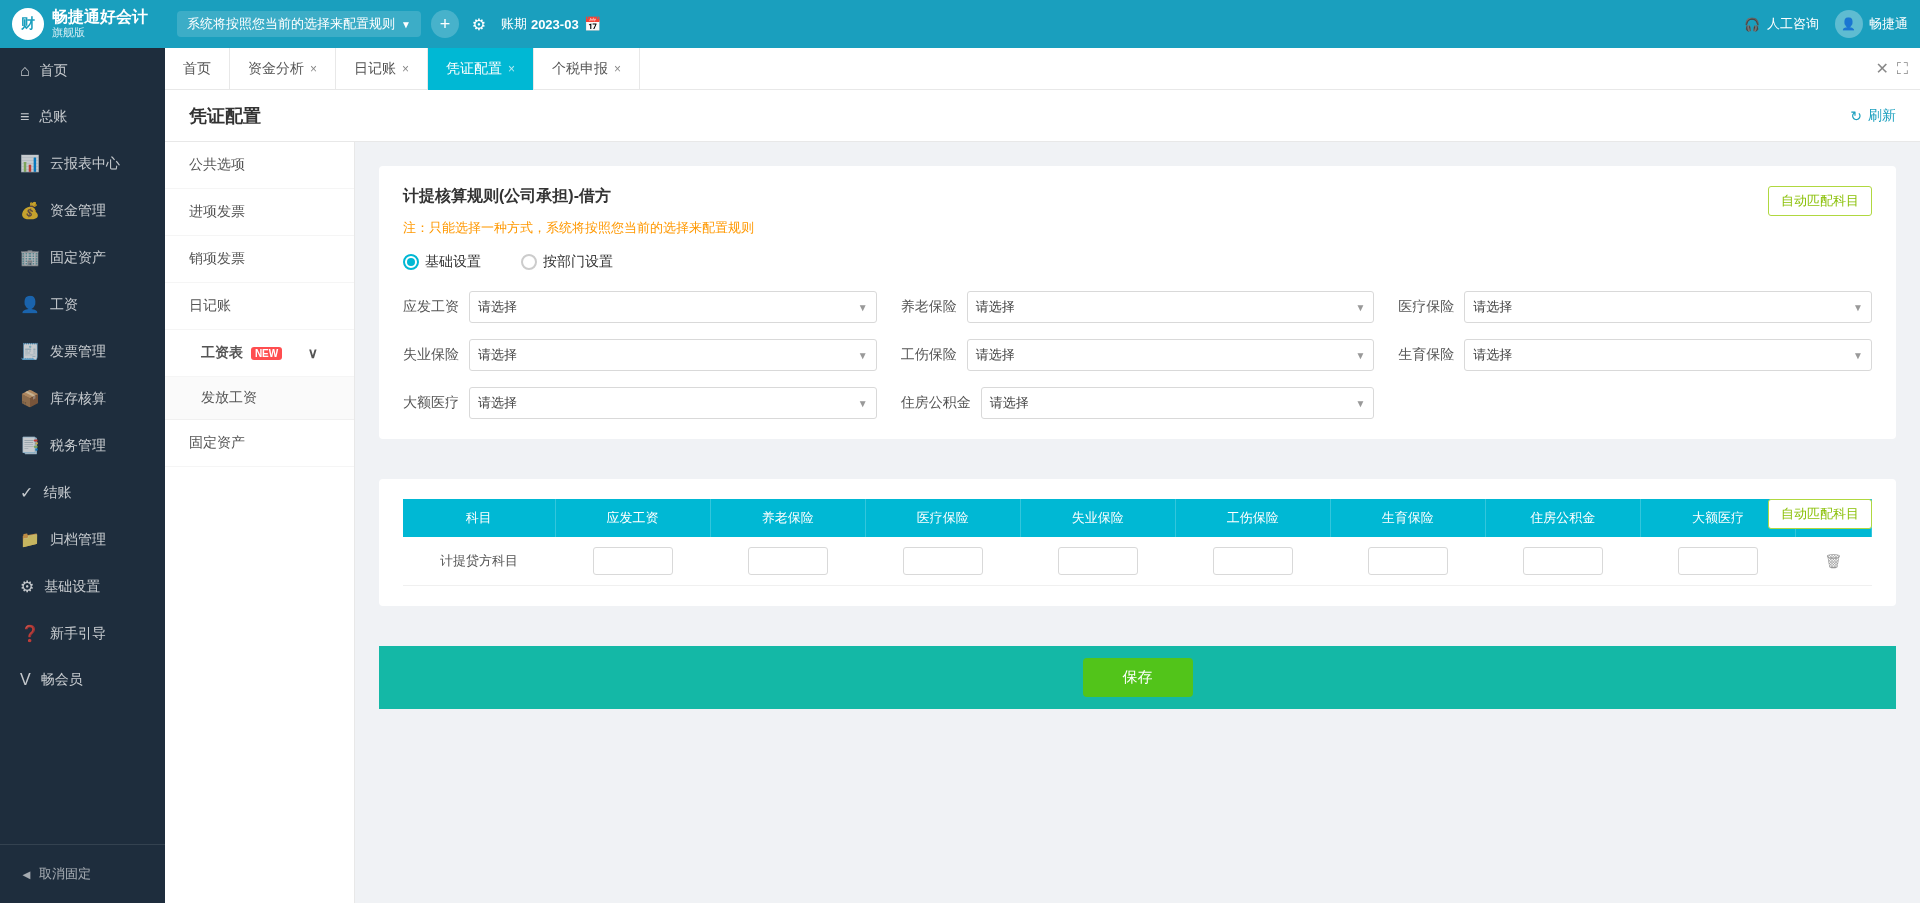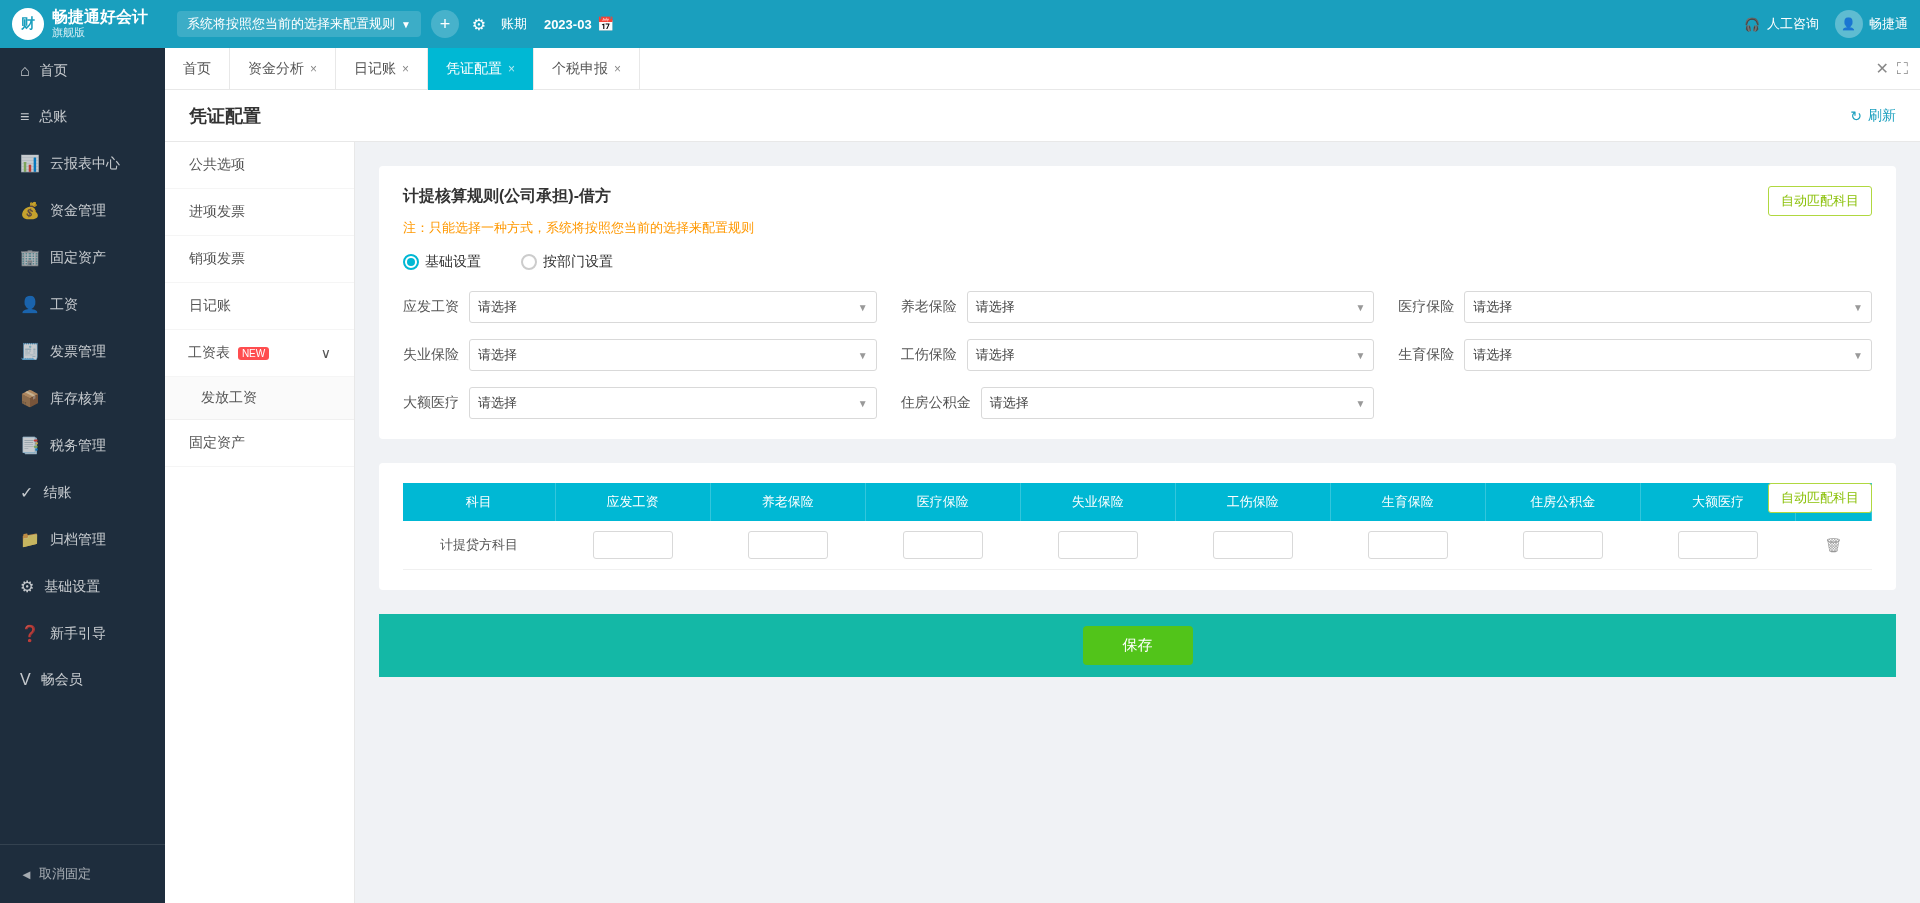--- a/index.html
+++ b/index.html
@@ -80,21 +80,21 @@
     }
     .period-label {
       color: #fff;
       font-size: 13px;
       margin-left: 8px;
     }
     .period-value {
       color: #fff;
       font-size: 13px;
       font-weight: bold;
-      margin-left: 17px;
+      margin-left: 4px;
     }
     .period-icon {
       color: #fff;
       margin-left: 6px;
       font-size: 14px;
       cursor: pointer;
     }
     .header-right {
       margin-left: auto;
       display: flex;
@@ -258,25 +258,26 @@
       padding: 14px 24px;
       font-size: 14px;
       color: #555;
       cursor: pointer;
       border-bottom: 1px solid #f5f5f5;
     }
     .left-nav-group {
       display: flex;
       align-items: center;
       justify-content: space-between;
-      padding: 14px 23px;
+      padding: 14px 36px;
       font-size: 14px;
       color: #555;
       cursor: pointer;
       border-bottom: 1px solid #f5f5f5;
+      font-weight: bold;
     }
     .left-nav-group .new-badge {
       background: #ff4d4f;
       color: #fff;
       font-size: 10px;
       padding: 1px 4px;
       border-radius: 3px;
       margin-left: 4px;
     }
     .left-nav-sub {
@@ -294,21 +295,21 @@
       color: #fff;
     }
 
     
     .main-panel {
       flex: 1;
       overflow-y: auto;
       padding: 24px;
       display: flex;
       flex-direction: column;
-      gap: 24px;
+      gap: 40px;
     }
 
     
     .section {
       background: #fff;
       border-radius: 4px;
       padding: 20px 24px;
       position: relative;
     }
     .section-title {

